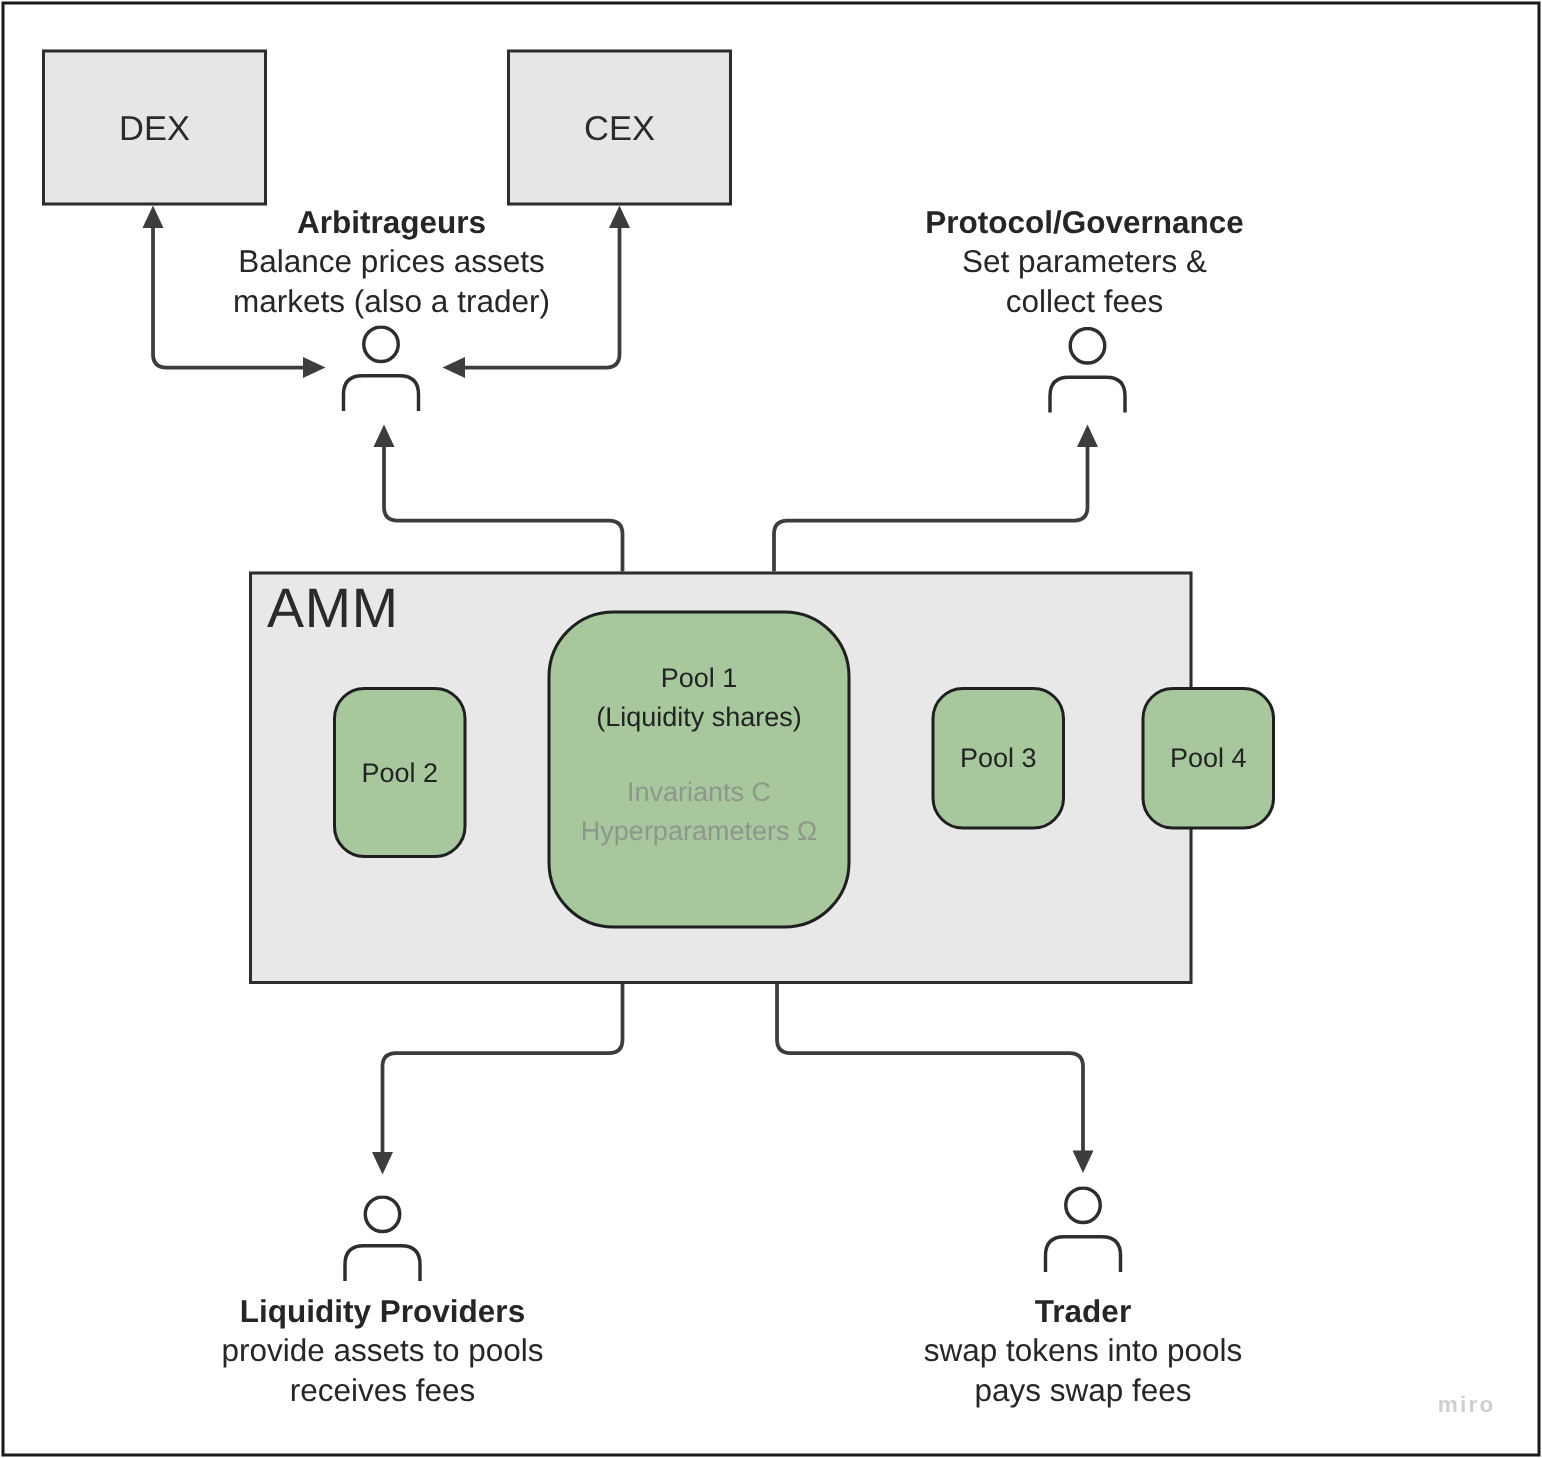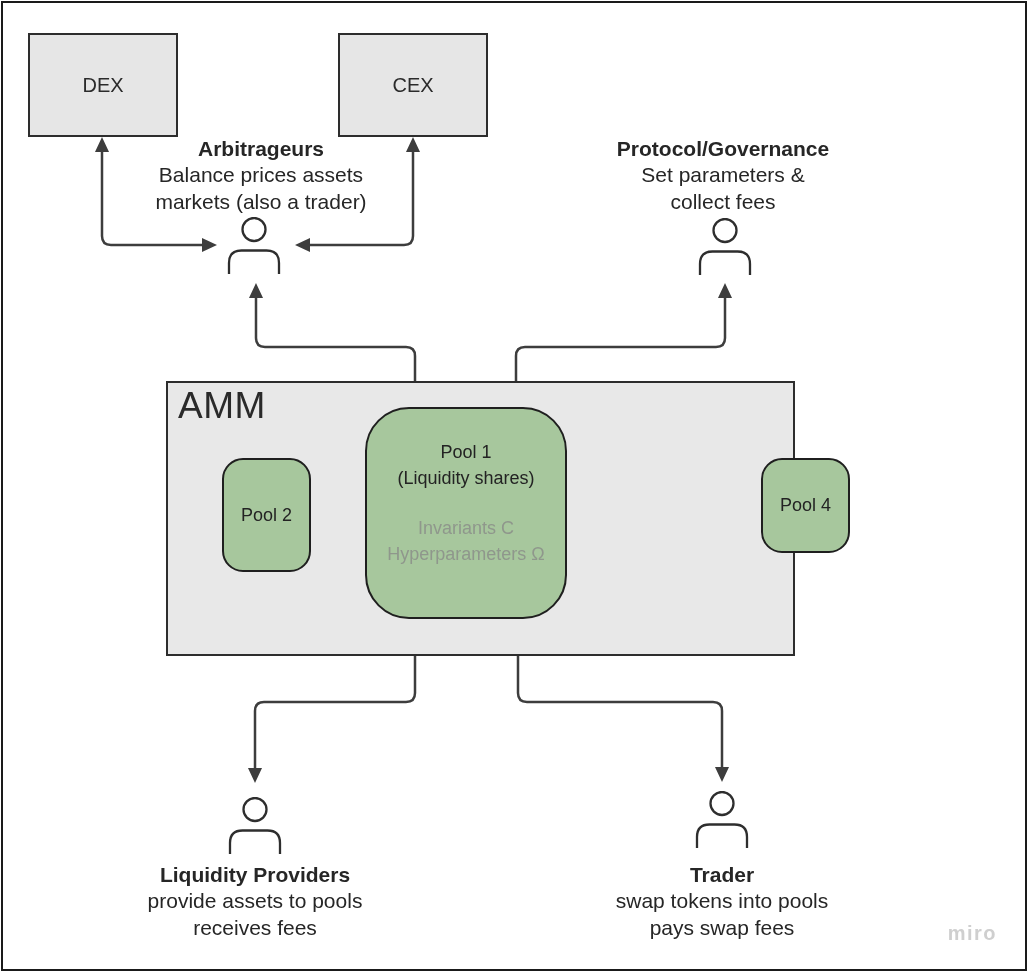--- a/index.html
+++ b/index.html
@@ -30,21 +30,21 @@
   }
   .connector-layer polygon { fill: #3d3d3d; }
 
   .exbox {
     position: absolute;
     width: 150px; height: 104px;
     background: #e6e6e6;
     border: 2.5px solid #2d2d2d;
     box-sizing: border-box;
     display: flex; align-items: center; justify-content: center;
-    font-size: 20px;
+    font-size: 23px;
     color: #2b2b2b;
   }
   .exbox.dex { left: 28px; top: 33px; }
   .exbox.cex { left: 338px; top: 33px; }
 
   .actor-label {
     position: absolute;
     transform: translateX(-50%);
     text-align: center;
     white-space: nowrap;
@@ -104,21 +104,21 @@
     text-align: center;
     padding-top: 30px;
   }
   .pool1 .pline { font-size: 18px; line-height: 26px; color: #232323; }
   .pool1 .muted-block { margin-top: 24px; }
   .pool1 .pline.muted { color: #8f978c; }
 
   .watermark {
     position: absolute;
     right: 31px; bottom: 27px;
-    font-size: 20px;
+    font-size: 15px;
     font-weight: 600;
     letter-spacing: 1.5px;
     color: #cfcfcf;
   }
 </style>
 </head>
 <body>
 
 <div class="page">
 
@@ -202,20 +202,23 @@
 
   <div class="pool pool1">
     <div class="pline">Pool 1</div>
     <div class="pline">(Liquidity shares)</div>
     <div class="muted-block">
       <div class="pline muted">Invariants C</div>
       <div class="pline muted">Hyperparameters Ω</div>
     </div>
   </div>
 
+  <div class="pool small pool3">
+    <span>Pool 3</span>
+  </div>
   <div class="pool small pool4">
     <span>Pool 4</span>
   </div>
 
   <div class="person" style="left:227px; top:797px;">
     <svg width="56" height="58" viewBox="0 0 56 58">
       <circle cx="28" cy="12.5" r="11.5"></circle>
       <path d="M 3 57 V 46 Q 3 33.5 15.5 33.5 H 40.5 Q 53 33.5 53 46 V 57"></path>
     </svg>
   </div>

